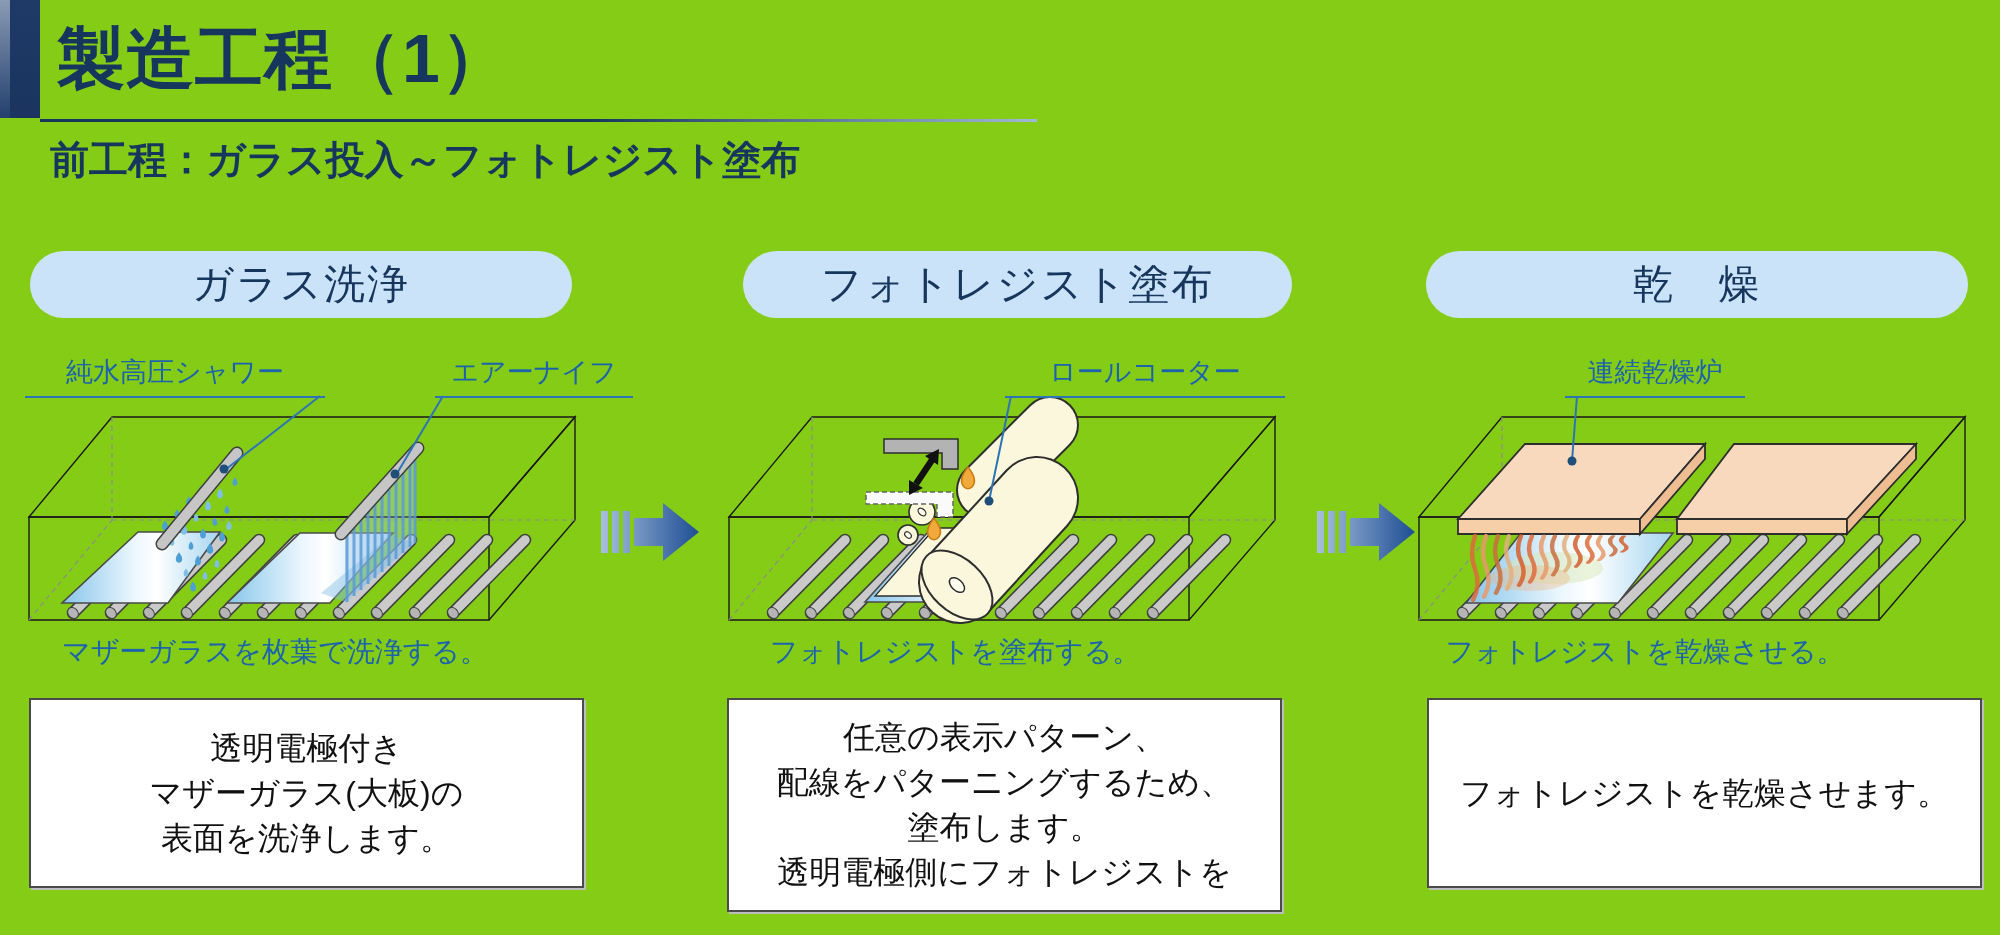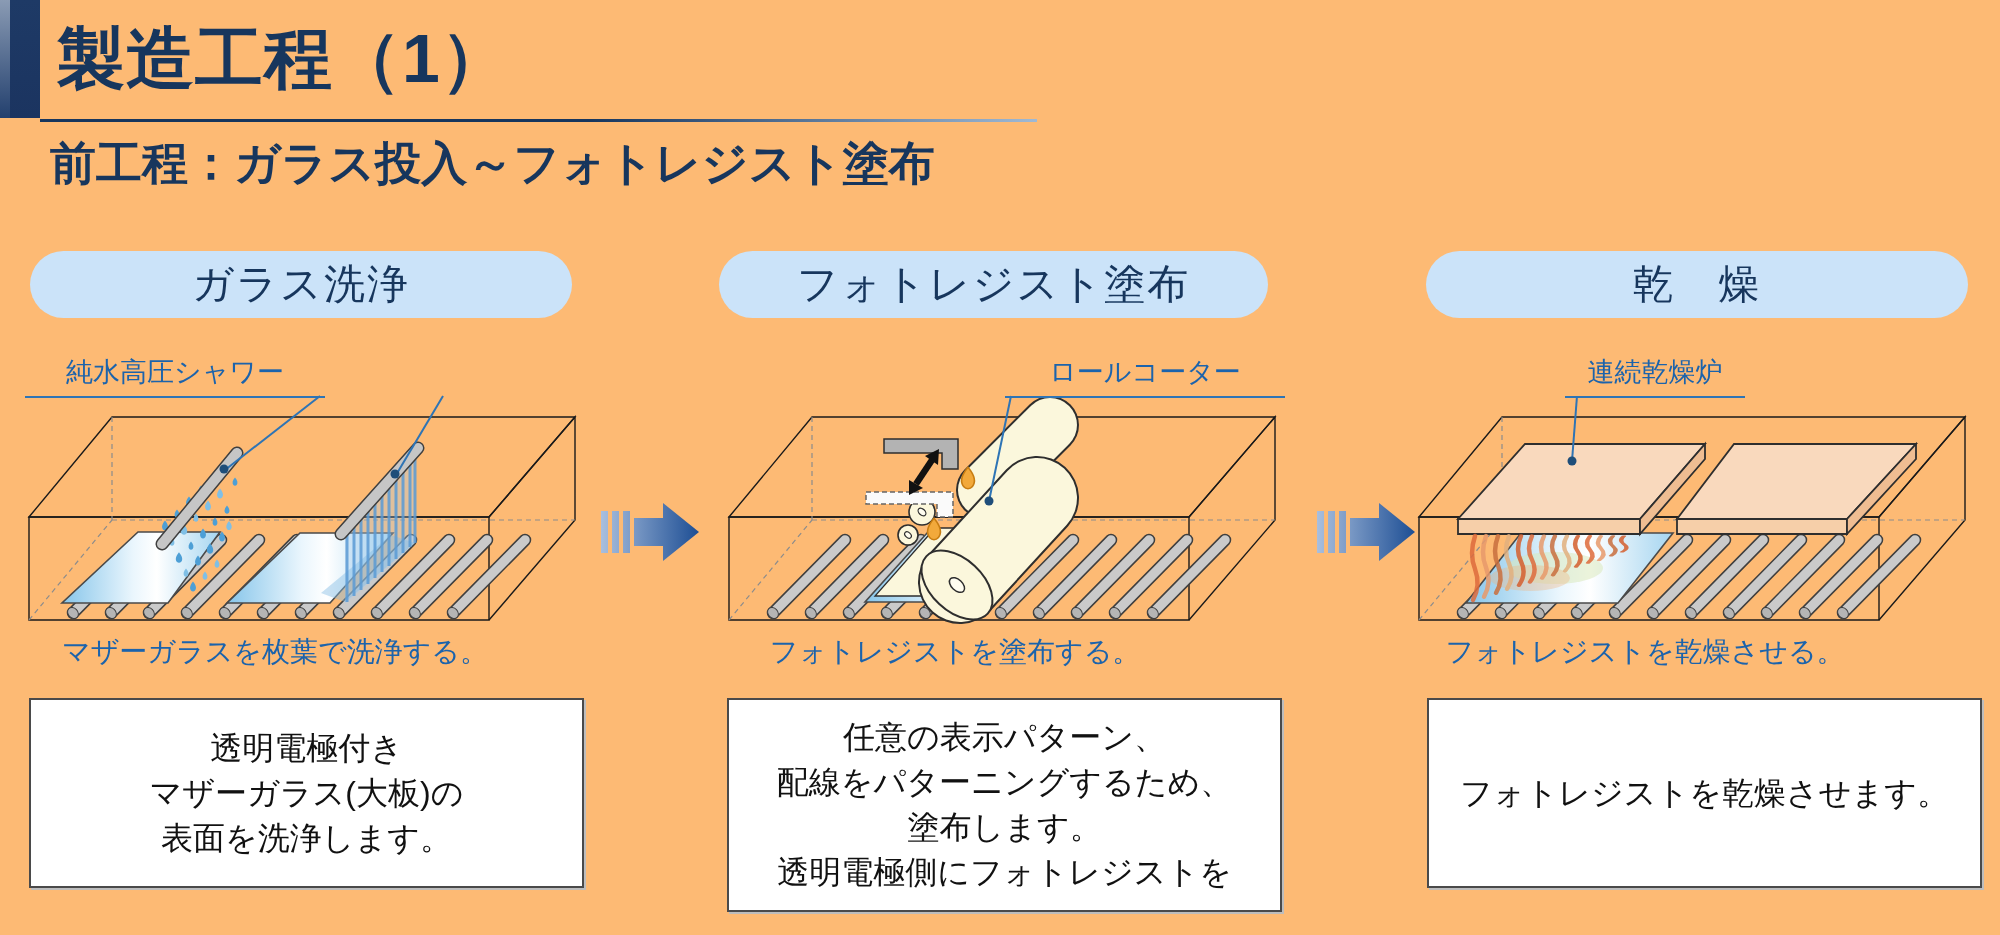--- a/index.html
+++ b/index.html
@@ -1,37 +1,37 @@
 <!DOCTYPE html>
 <html><head>
 <meta charset="utf-8">
 <style>
   html,body{margin:0;padding:0;background:#e8e8e8;}
   .slide{
-    position:relative; width:2000px; height:935px; background:#fdba74;
+    position:relative; width:2000px; height:935px; background:#84cc16;
     font-family:"Liberation Sans","DejaVu Sans",sans-serif; overflow:hidden;
   }
   
   .accent-strip{position:absolute;left:0;top:0;width:10px;height:118px;
     background:linear-gradient(to bottom,#8a9bb4,#23406e);}
   .accent-bar{position:absolute;left:10px;top:0;width:30px;height:118px;
     background:linear-gradient(to bottom,#1e3a66,#1b3460);}
   .page-title{position:absolute;left:57px;top:14px;font-size:68px;font-weight:bold;
     color:#17365d;letter-spacing:1px;white-space:nowrap;}
   .title-rule{position:absolute;left:40px;top:119px;width:997px;height:3px;
     background:linear-gradient(to right,#17365d 55%,#9fb9d4);}
-  .page-subtitle{position:absolute;left:50px;top:133px;font-size:46px;font-weight:bold;
+  .page-subtitle{position:absolute;left:50px;top:133px;font-size:39px;font-weight:bold;
     color:#17365d;white-space:nowrap;}
   
   .col{position:absolute;top:251px;width:620px;height:876px;}
   .col.c1{left:15px;} .col.c2{left:715px;} .col.c3{left:1405px;}
   .pill{position:absolute;top:0;height:67px;width:542px;border-radius:34px;
     background:#cbe3f9;display:flex;align-items:center;justify-content:center;
     color:#17365d;font-size:41px;letter-spacing:2px;white-space:nowrap;}
-  .c1 .pill{left:15px;} .c2 .pill{left:4px;width:549px;} .c3 .pill{left:21px;}
+  .c1 .pill{left:15px;} .c2 .pill{left:28px;width:549px;} .c3 .pill{left:21px;}
   .figure{position:absolute;left:0;top:79px;width:620px;height:300px;}
   .figure svg{position:absolute;left:0;top:0;}
   .eq-label{position:absolute;top:24px;color:#1b63ac;font-size:27px;text-align:center;
     border-bottom:2px solid #2e74b5;padding-bottom:6px;white-space:nowrap;}
   .caption{position:absolute;top:382px;color:#1b63ac;font-size:28px;text-align:center;white-space:nowrap;}
   .c1 .caption{left:20px;width:480px;} .c2 .caption{left:40px;width:400px;} .c3 .caption{left:30px;width:420px;}
   .desc-box{position:absolute;top:447px;width:551px;border:2px solid #4a4a4a;background:#fff;
     box-shadow:2px 2px 0 #bdbdbd;display:flex;flex-direction:column;align-items:center;justify-content:center;}
   .c1 .desc-box{left:14px;height:186px;} .c2 .desc-box{left:12px;height:210px;} .c3 .desc-box{left:22px;height:186px;}
   .desc-line{font-size:32px;color:#111;line-height:45px;text-align:center;white-space:nowrap;}
@@ -154,20 +154,21 @@
         </g>
 
         <g>
           <line x1="305" y1="66" x2="210" y2="140" stroke="#2e74b5" stroke-width="2"></line>
           <circle cx="209" cy="139" r="4.5" fill="#1f4e79"></circle>
           <line x1="428" y1="66" x2="381" y2="145" stroke="#2e74b5" stroke-width="2"></line>
           <circle cx="380" cy="144" r="4.5" fill="#1f4e79"></circle>
         </g>
       </svg>
       <div class="eq-label" style="left:10px;width:300px;">純水高圧シャワー</div>
+      <div class="eq-label" style="left:420px;width:198px;">エアーナイフ</div>
     </div>
 
     <div class="caption">マザーガラスを枚葉で洗浄する。</div>
     <div class="desc-box">
       <div class="desc-line">透明電極付き</div>
       <div class="desc-line">マザーガラス(大板)の</div>
       <div class="desc-line">表面を洗浄します。</div>
     </div>
   </section>
 

